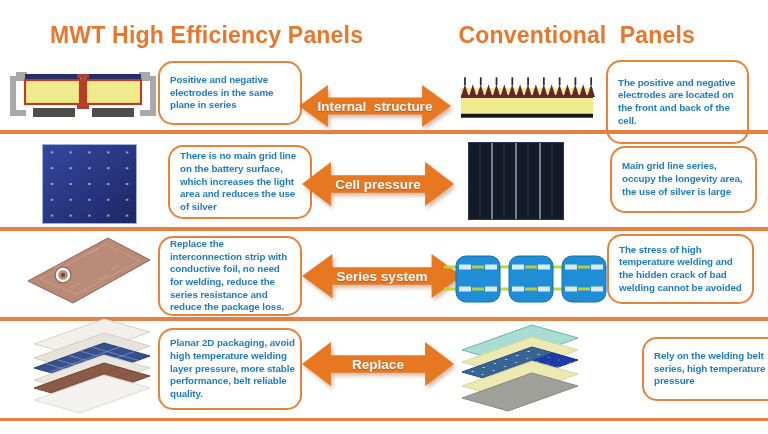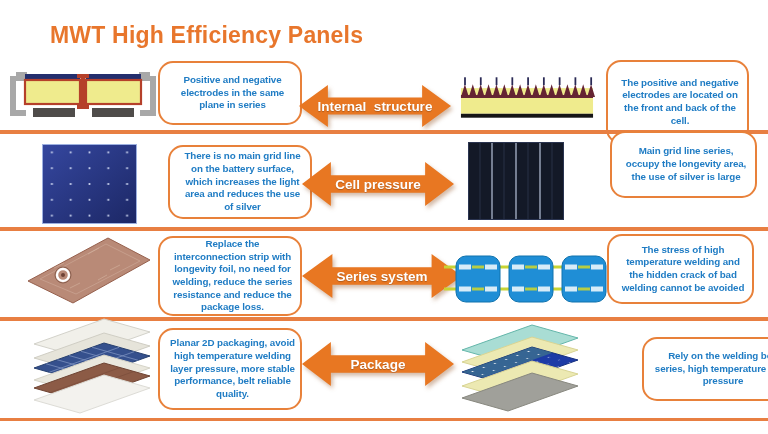--- a/index.html
+++ b/index.html
@@ -1,20 +1,20 @@
 <!DOCTYPE html>
 <html><head>
 <meta charset="utf-8">
 <style>
   html,body{margin:0;padding:0;background:#ffffff;font-family:"Liberation Sans",sans-serif;}
   .stage{position:relative;width:768px;height:434px;background:#ffffff;overflow:hidden;}
   .title{position:absolute;font-weight:bold;font-size:23px;color:#e8762c;text-align:right;white-space:pre;letter-spacing:.2px;}
   .desc{position:absolute;box-sizing:border-box;border:2.5px solid #e8813a;border-radius:15px;background:#fff;
         color:#1f7cc4;font-size:9.8px;font-weight:bold;line-height:1.3;letter-spacing:-.1px;
-        padding:5px 5px 5px 10px;display:flex;align-items:center;text-align:center;}
+        padding:5px 5px 5px 10px;display:flex;align-items:center;}
   .arrow-wrap{position:absolute;filter:drop-shadow(2px 3px 2px rgba(140,70,20,.38));text-align:center;}
   .arrow{width:100%;height:100%;background:#e87722;display:flex;align-items:center;justify-content:center;
          clip-path:polygon(0 50%,19% 0,19% 30%,81% 30%,81% 0,100% 50%,81% 100%,81% 70%,19% 70%,19% 100%);}
   .arrow span{color:#ffffff;font-size:13.5px;font-weight:bold;white-space:pre;text-shadow:0 1px 1px rgba(0,0,0,.25);}
   .divider{position:absolute;left:0;width:768px;background:#e87f42;}
   .ill{position:absolute;}
 </style>
 </head>
 <body>
 
@@ -29,20 +29,21 @@
       <pattern id="dotGrid" patternUnits="objectBoundingBox" patternContentUnits="objectBoundingBox" width=".2" height=".2">
         <circle cx=".1" cy=".1" r=".012" fill="#c9d2ee"></circle>
       </pattern>
       <pattern id="dotWhite" patternUnits="objectBoundingBox" patternContentUnits="objectBoundingBox" width=".16" height=".22">
         <circle cx=".08" cy=".11" r=".014" fill="#ffffff" opacity=".92"></circle>
       </pattern>
     </defs>
   </svg>
 
   <div class="title" style="left:50px;top:22px;width:300px">MWT High Efficiency Panels</div>
+  <div class="title" style="left:455px;top:22px;width:240px">Conventional  Panels</div>
 
   <div>
     <svg class="ill" style="left:8px;top:68px" width="150" height="55" viewBox="0 0 150 55">
       <rect x="8" y="4" width="11" height="9" fill="#a8a8a8"></rect>
         <rect x="131" y="4" width="11" height="9" fill="#a8a8a8"></rect>
       <rect x="2" y="8" width="6" height="38" fill="#a8a8a8"></rect>
         <rect x="2" y="8" width="10" height="5" fill="#a8a8a8"></rect>
         <rect x="2" y="42" width="16" height="6" fill="#a8a8a8"></rect>
       <rect x="142" y="8" width="6" height="38" fill="#a8a8a8"></rect>
         <rect x="138" y="8" width="10" height="5" fill="#a8a8a8"></rect>
@@ -103,38 +104,38 @@
           <line x1="36" y1="1" x2="36" y2="77"></line>
           <line x1="60" y1="1" x2="60" y2="77"></line>
           <line x1="84" y1="1" x2="84" y2="77"></line>
       </g>
       <g stroke="#8f98ad" stroke-width="1.6">
         <line x1="24" y1="1" x2="24" y2="77"></line>
           <line x1="48" y1="1" x2="48" y2="77"></line>
           <line x1="72" y1="1" x2="72" y2="77"></line>
       </g>
     </svg>
-    <div class="desc" style="left:610px;top:131px;width:147px;height:67px">Main grid line series, occupy the longevity area, the use of silver is large</div>
+    <div class="desc" style="left:610px;top:146px;width:147px;height:67px">Main grid line series, occupy the longevity area, the use of silver is large</div>
   </div>
 
   <div class="divider" style="top:227px;height:4px"></div>
 
   <div>
     <svg class="ill" style="left:10px;top:230px" width="150" height="88" viewBox="0 0 150 88">
       <polygon points="18,51 98,8 140,30 63,73" fill="#b98a77" stroke="#96604d" stroke-width="1"></polygon>
       <polygon points="30,49 96,14 130,31 66,64" fill="none" stroke="#cba globalidad" stroke-width="0"></polygon>
       <polygon points="30,49 96,14 130,31 66,64" fill="none" stroke="#c9a391" stroke-width="1" opacity=".8"></polygon>
       <g stroke="#d9bca9" stroke-width="1" opacity=".5">
         <path d="M44 38 l10 -5 M78 24 l11 -6 M100 40 l10 -5 M60 58 l10 -5 M88 50 l9 -5"></path>
       </g>
       <circle cx="53" cy="45" r="8" fill="none" stroke="#8a5f4e" stroke-width="1"></circle>
       <circle cx="53" cy="45" r="6" fill="none" stroke="#ffffff" stroke-width="2.4"></circle>
       <circle cx="53" cy="45" r="2" fill="#6e4234"></circle>
     </svg>
-    <div class="desc" style="left:158px;top:236px;width:144px;height:80px">Replace the interconnection strip with longevity foil, no need for welding, reduce the series resistance and reduce the package loss.</div>
+    <div class="desc" style="left:158px;top:236px;width:144px;height:80px">Replace the interconnection strip with conductive foil, no need for welding, reduce the series resistance and reduce the package loss.</div>
     <div class="arrow-wrap" style="left:302px;top:254px;width:160px;height:44px">
       <div class="arrow">
           <span>Series system</span>
         </div>
     </div>
     <svg class="ill" style="left:438px;top:250px" width="172" height="58" viewBox="0 0 172 58">
       <rect x="6" y="15.5" width="160" height="3" fill="#c8d434"></rect>
       <rect x="6" y="37.5" width="160" height="3" fill="#c8d434"></rect>
       <g>
         <rect x="18" y="6" width="44" height="46" rx="10" fill="#1f8ed6" stroke="#1173ad"></rect>
@@ -188,21 +189,21 @@
         <rect width="1" height="1" fill="#8c5b46" stroke="#6f4433" vector-effect="non-scaling-stroke"></rect>
         <path d="M0 .35 1 .35M0 .65 1 .65" stroke="#6f4433" stroke-width=".7" opacity=".6" vector-effect="non-scaling-stroke" fill="none"></path>
       </g>
       <g transform="matrix(70,-25,46,13,8,82)">
           <rect width="1" height="1" fill="#f3f2ee" stroke="#dddcd6" vector-effect="non-scaling-stroke"></rect>
         </g>
     </svg>
     <div class="desc" style="left:158px;top:328px;width:144px;height:82px">Planar 2D packaging, avoid high temperature welding layer pressure, more stable performance, belt reliable quality.</div>
     <div class="arrow-wrap" style="left:302px;top:342px;width:152px;height:44px">
       <div class="arrow">
-          <span>Package</span>
+          <span>Replace</span>
         </div>
     </div>
     <svg class="ill" style="left:450px;top:324px" width="142" height="96" viewBox="0 0 142 96">
       <g transform="matrix(70,-25,46,13,12,26)">
           <rect width="1" height="1" fill="#a5dcd2" stroke="#5cb2a6" opacity=".95" vector-effect="non-scaling-stroke"></rect>
         </g>
       <g transform="matrix(70,-25,46,13,12,38)">
           <rect width="1" height="1" fill="#ece9b2" stroke="#d8d494" vector-effect="non-scaling-stroke"></rect>
         </g>
       <g transform="matrix(70,-25,46,13,12,48)">

